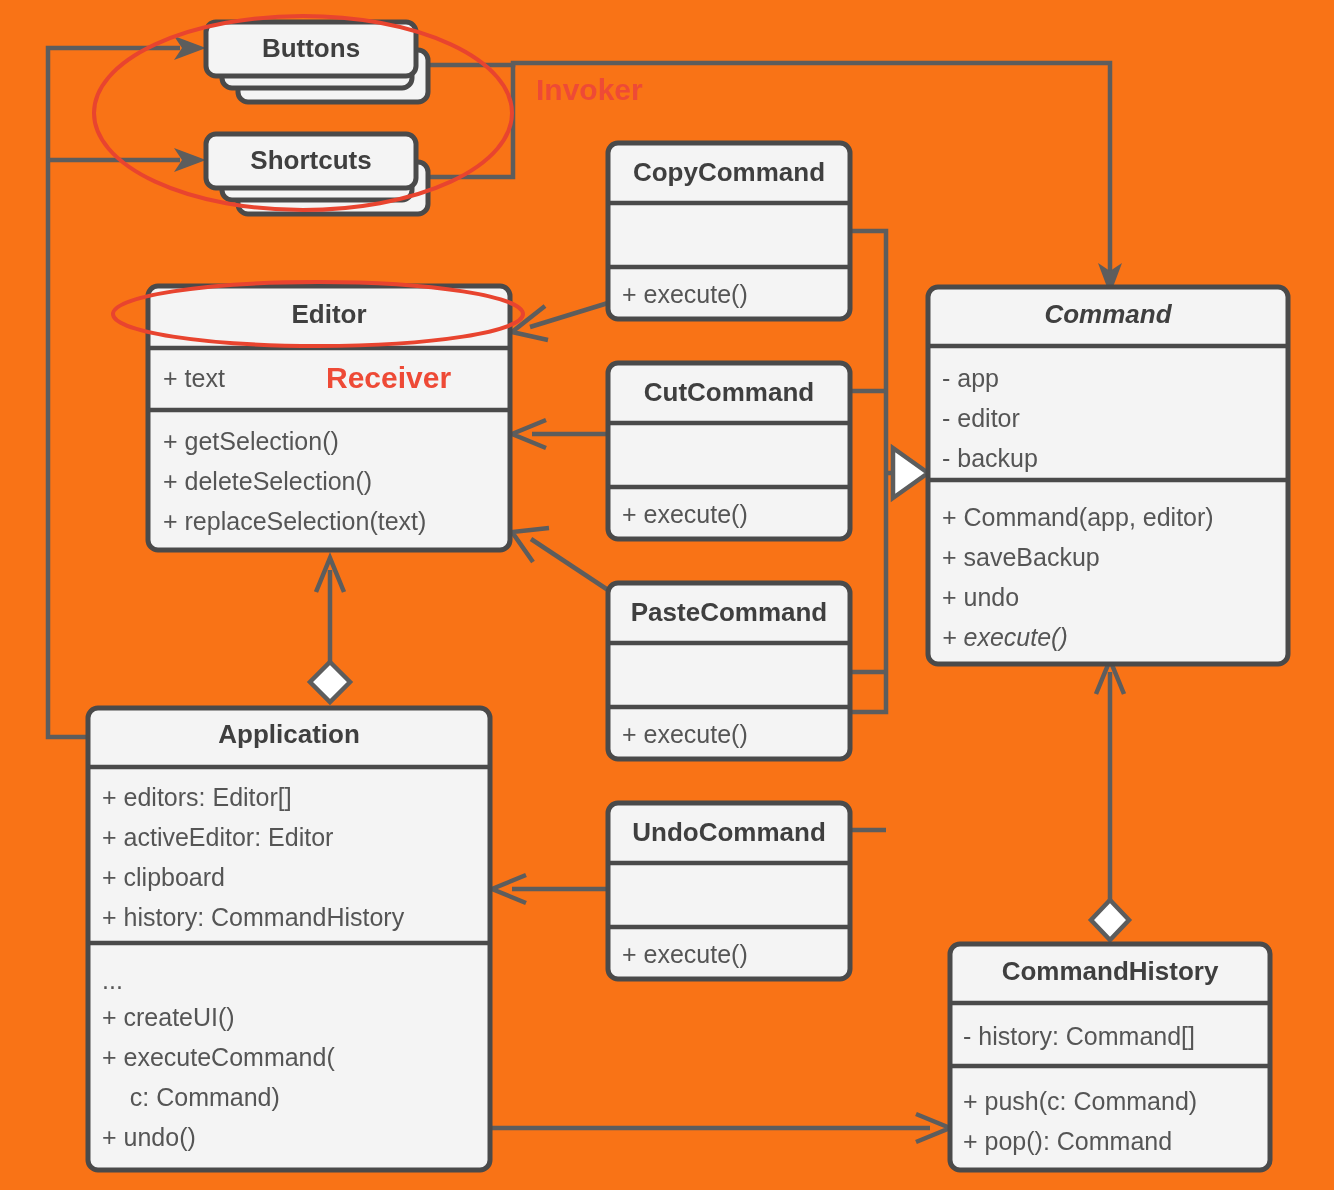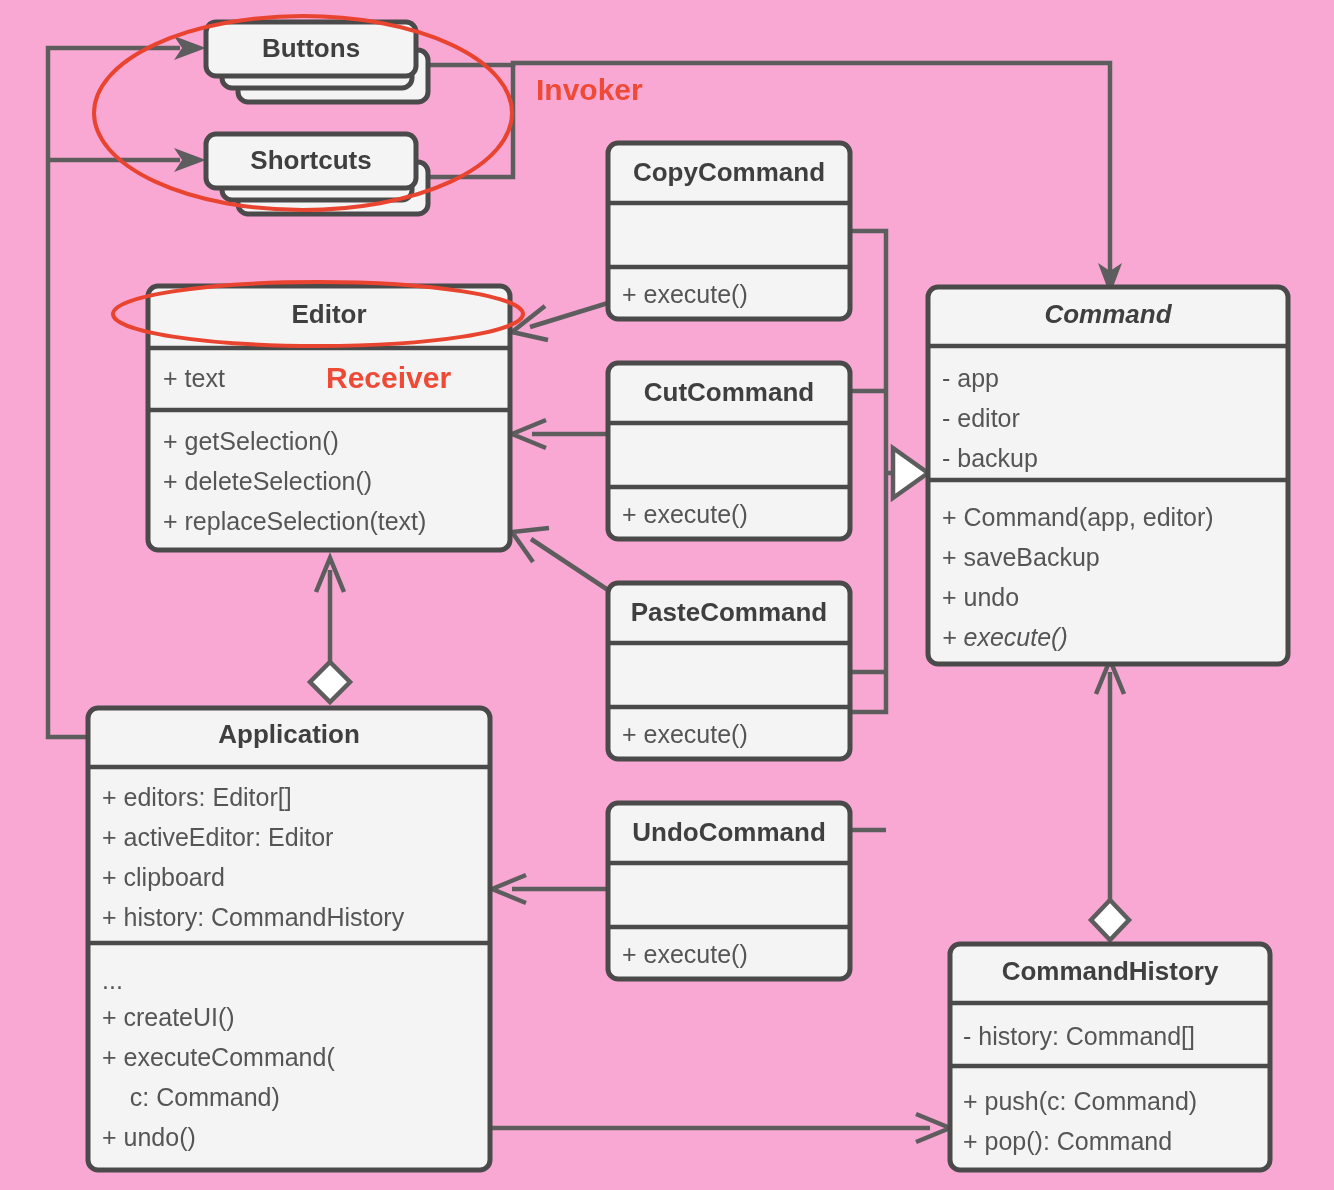--- a/index.html
+++ b/index.html
@@ -4,21 +4,21 @@
 <style>
   html, body {
     margin: 0;
     padding: 0;
     background: #ffffff;
   }
   #stage {
     position: relative;
     width: 1334px;
     height: 1190px;
-    background: #f9a8d4;
+    background: #f97316;
     overflow: hidden;
     font-family: "Liberation Sans", sans-serif;
   }
   svg#diagram {
     position: absolute;
     top: 0; left: 0;
     width: 1334px;
     height: 1190px;
   }
   .cls-box-fill { fill: #f4f4f4; stroke: #4a4a4a; stroke-width: 5; }

